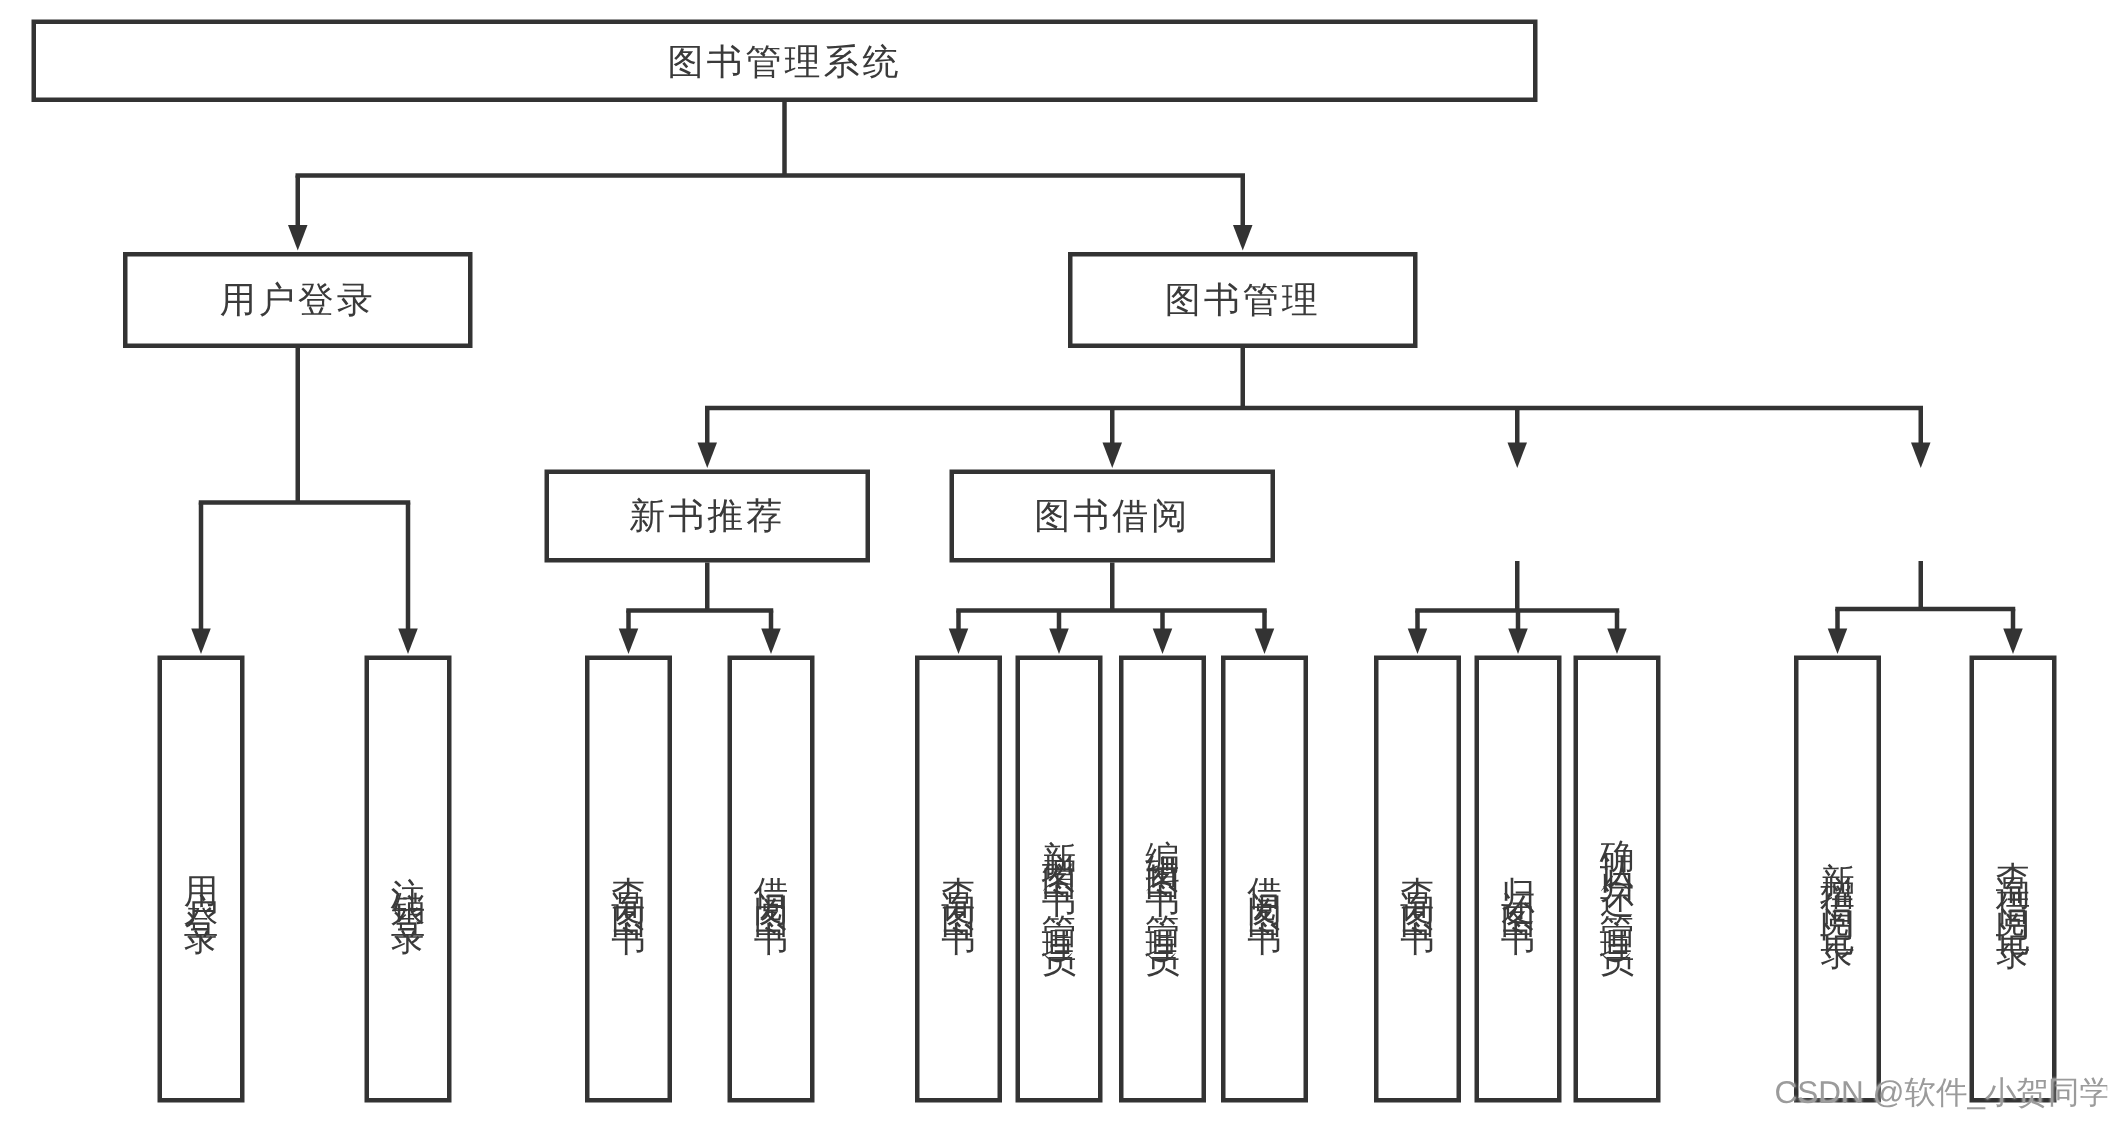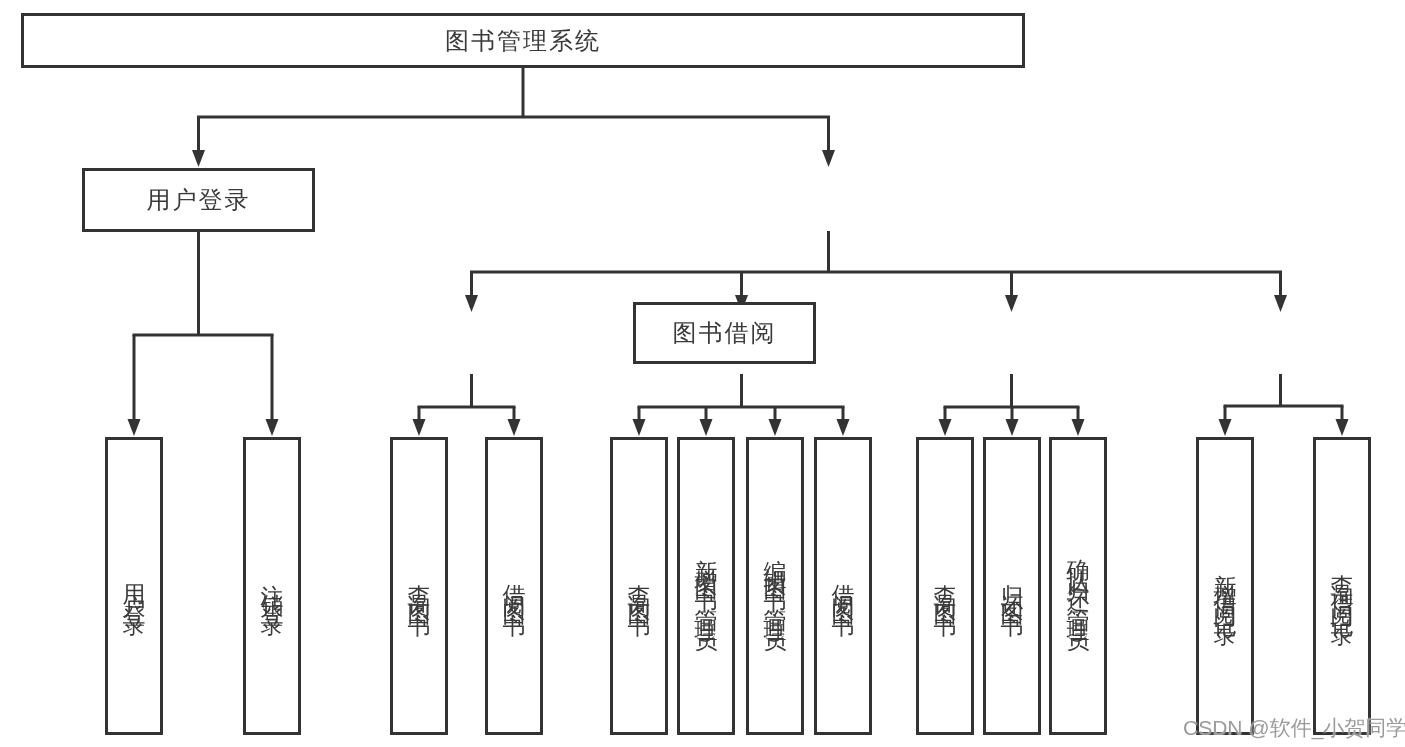--- a/index.html
+++ b/index.html
@@ -134,22 +134,28 @@
     </g>
   </svg>
 
   <div class="node h" style="left:21px;top:13px;width:1004px;height:55px">
     <span class="lbl">图书管理系统</span>
   </div>
 
   <div class="node h" style="left:82px;top:168px;width:233px;height:64px">
     <span class="lbl">用户登录</span>
   </div>
-
-  <div class="node h" style="left:633px;top:302px;width:183px;height:62px">
+  <div class="node h" style="left:712px;top:168px;width:233px;height:64px">
+    <span class="lbl">图书管理</span>
+  </div>
+
+  <div class="node h" style="left:363px;top:313px;width:217px;height:62px">
+    <span class="lbl">新书推荐</span>
+  </div>
+  <div class="node h" style="left:633px;top:313px;width:217px;height:62px">
     <span class="lbl">图书借阅</span>
   </div>
 
   <div class="node v" style="left:105px">
     <span class="lbl">用户登录</span>
   </div>
   <div class="node v" style="left:243px">
     <span class="lbl">注销登录</span>
   </div>
 

